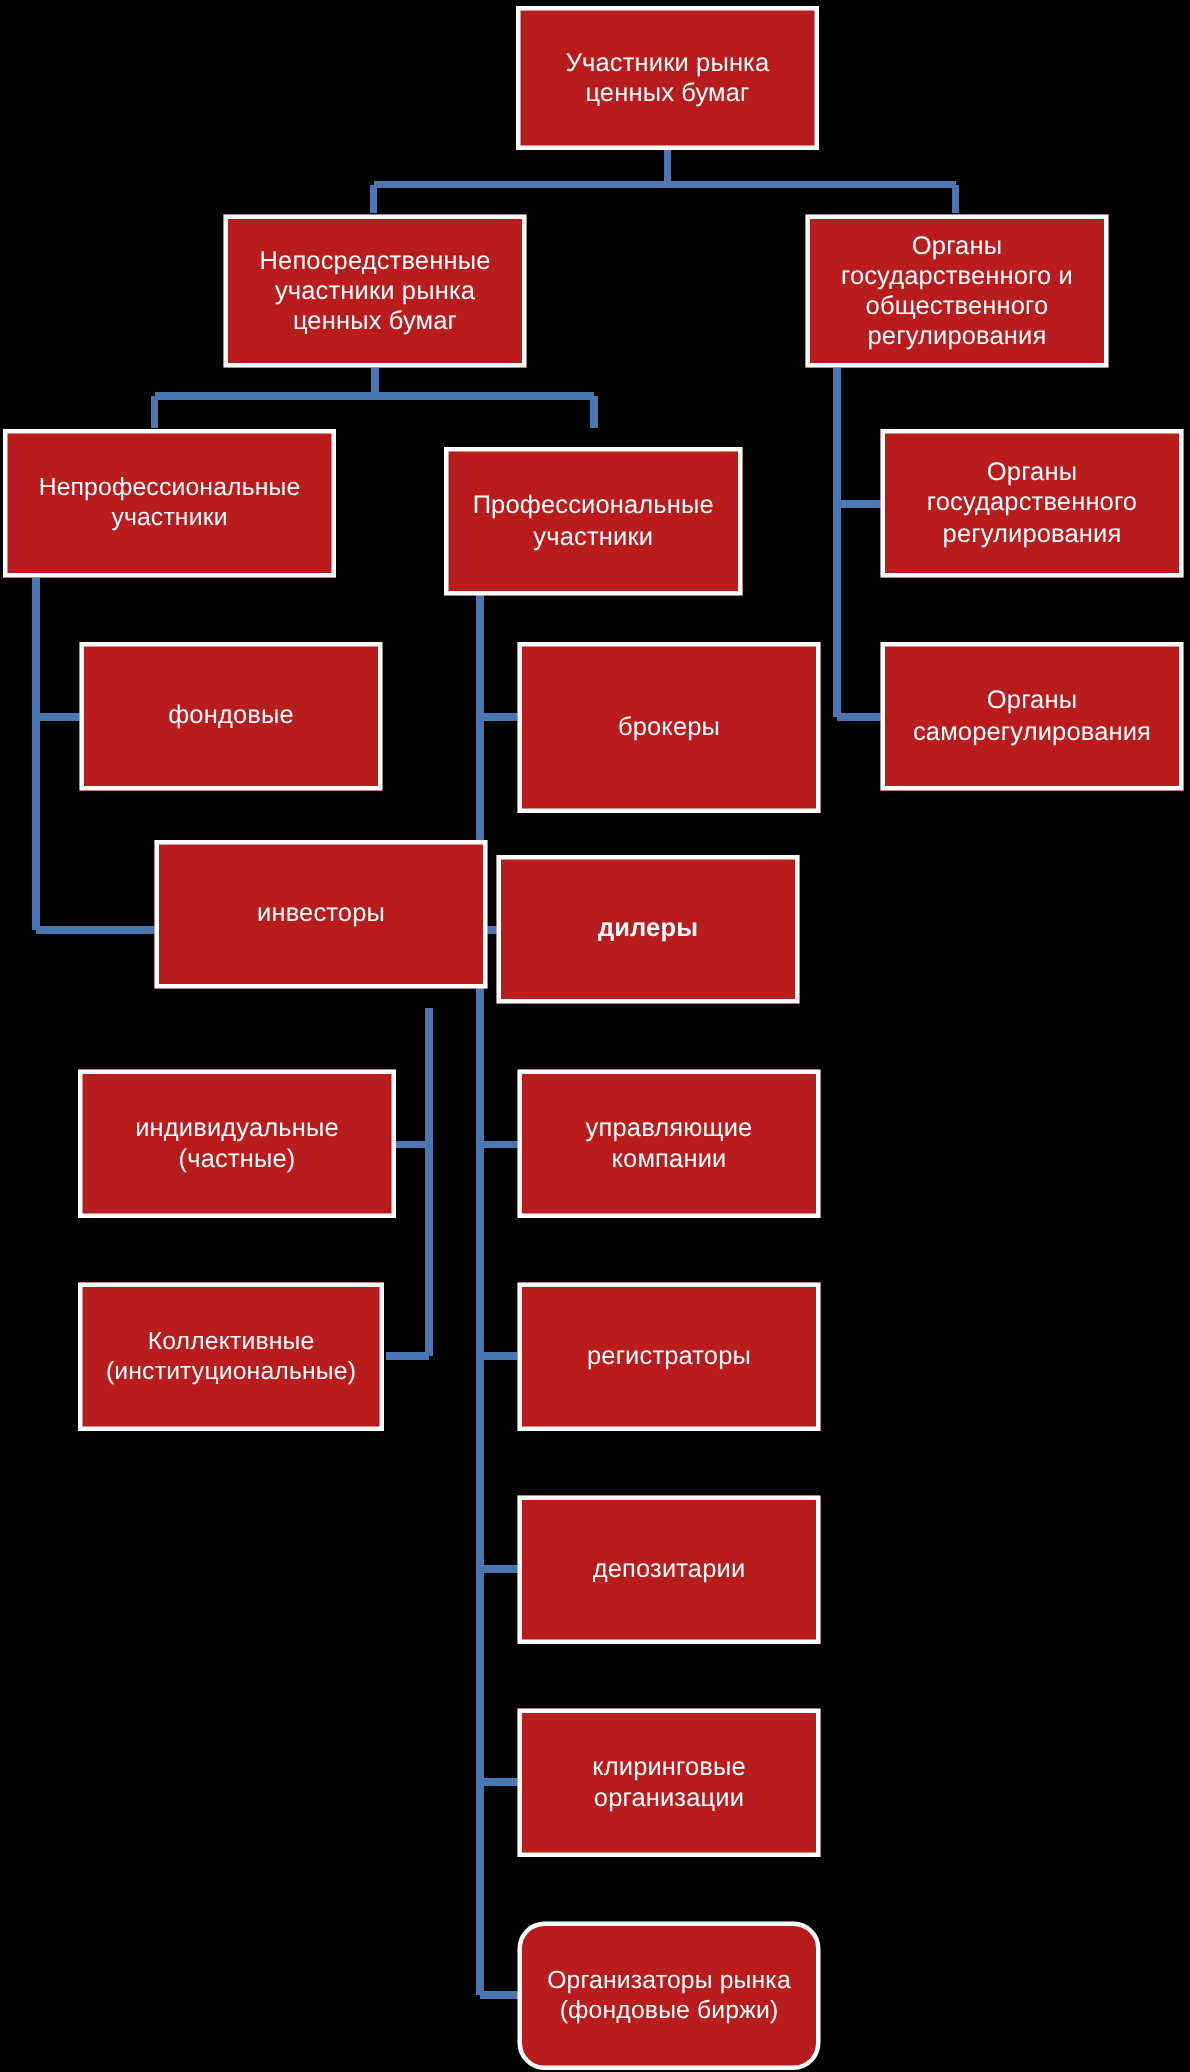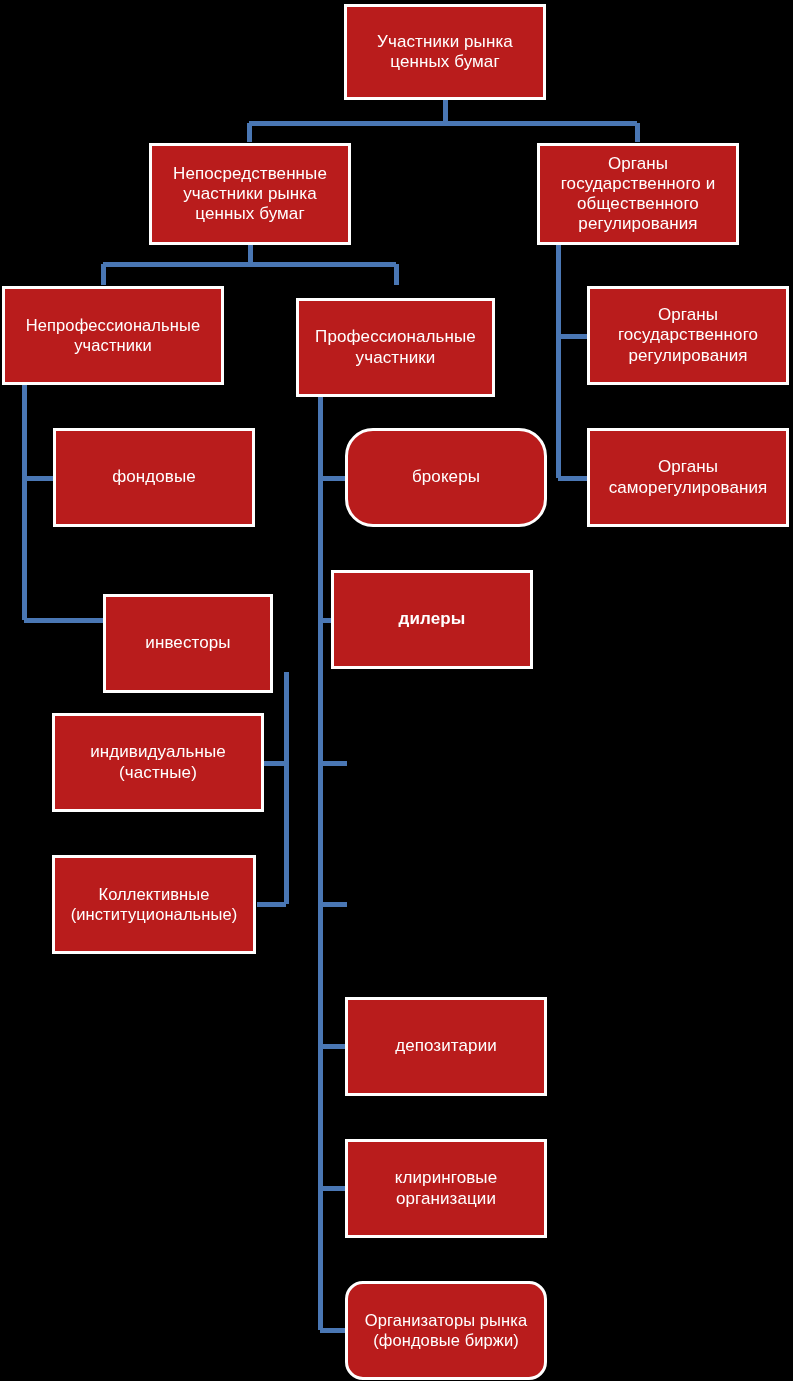--- a/index.html
+++ b/index.html
@@ -106,33 +106,36 @@
 
   <div class="node" style="left:587px; top:286px; width:202px; height:99px;">Органы
 государственного
 регулирования</div>
 
   <div class="node" style="left:587px; top:428px; width:202px; height:99px;">Органы
 саморегулирования</div>
 
   <div class="node" style="left:53px; top:428px; width:202px; height:99px;">фондовые</div>
 
-  <div class="node" style="left:103px; top:594px; width:170px; height:99px;">инвесторы</div>
+  <div class="node" style="left:103px; top:560px; width:222px; height:99px;">инвесторы</div>
 
   <div class="node" style="left:52px; top:713px; width:212px; height:99px;">индивидуальные
 (частные)</div>
 
   <div class="node tight" style="left:52px; top:855px; width:204px; height:99px;">Коллективные
 (институциональные)</div>
 
-  <div class="node" style="left:345px; top:428px; width:202px; height:99px;border-radius:28px;">брокеры</div>
+  <div class="node" style="left:345px; top:428px; width:202px; height:114px;">брокеры</div>
 
   <div class="node" style="left:331px; top:570px; width:202px; height:99px;font-weight:bold;">дилеры</div>
 
+  <div class="node" style="left:345px; top:713px; width:202px; height:99px;">управляющие
+компании</div>
 
+  <div class="node" style="left:345px; top:855px; width:202px; height:99px;">регистраторы</div>
 
   <div class="node" style="left:345px; top:997px; width:202px; height:99px;">депозитарии</div>
 
   <div class="node" style="left:345px; top:1139px; width:202px; height:99px;">клиринговые
 организации</div>
 
   <div class="node tight" style="left:345px; top:1281px; width:202px; height:99px;border-radius:18px;">Организаторы рынка
 (фондовые биржи)</div>
 
 </div>

